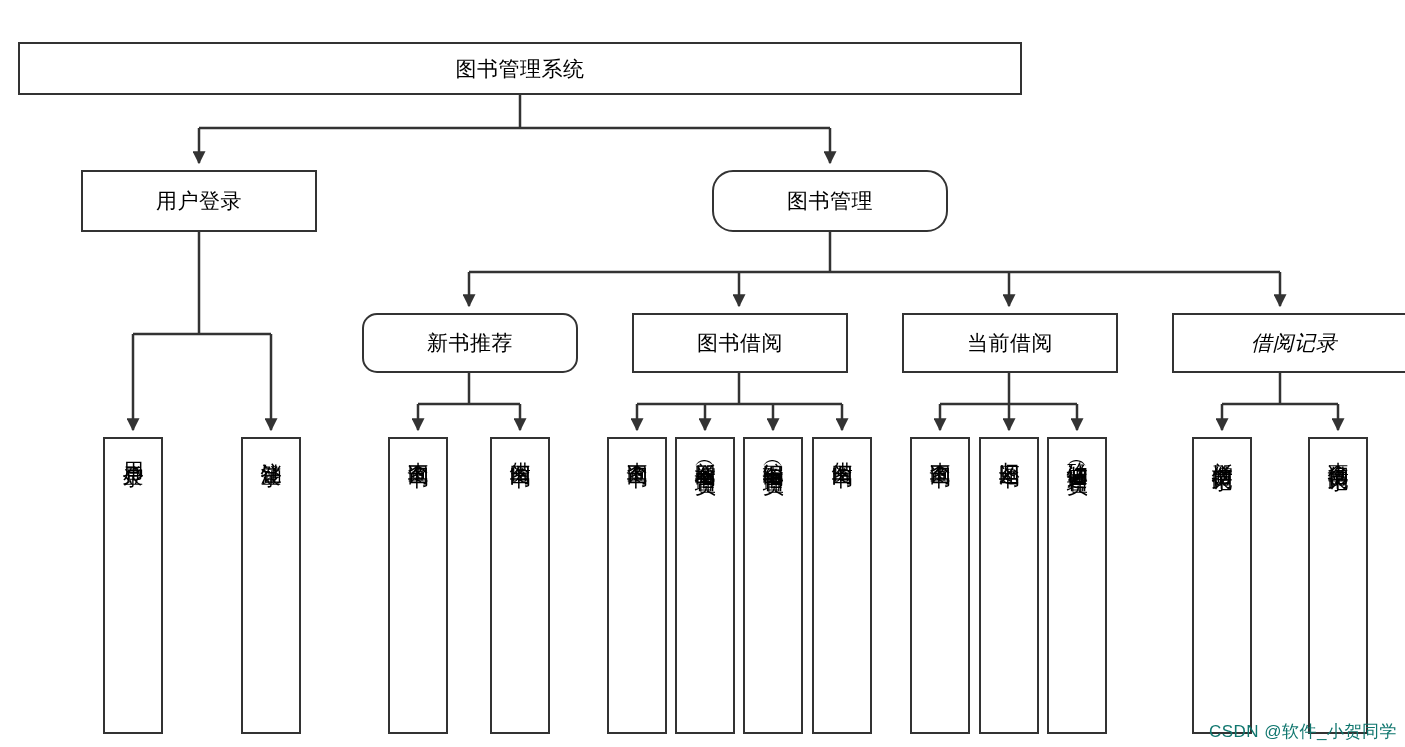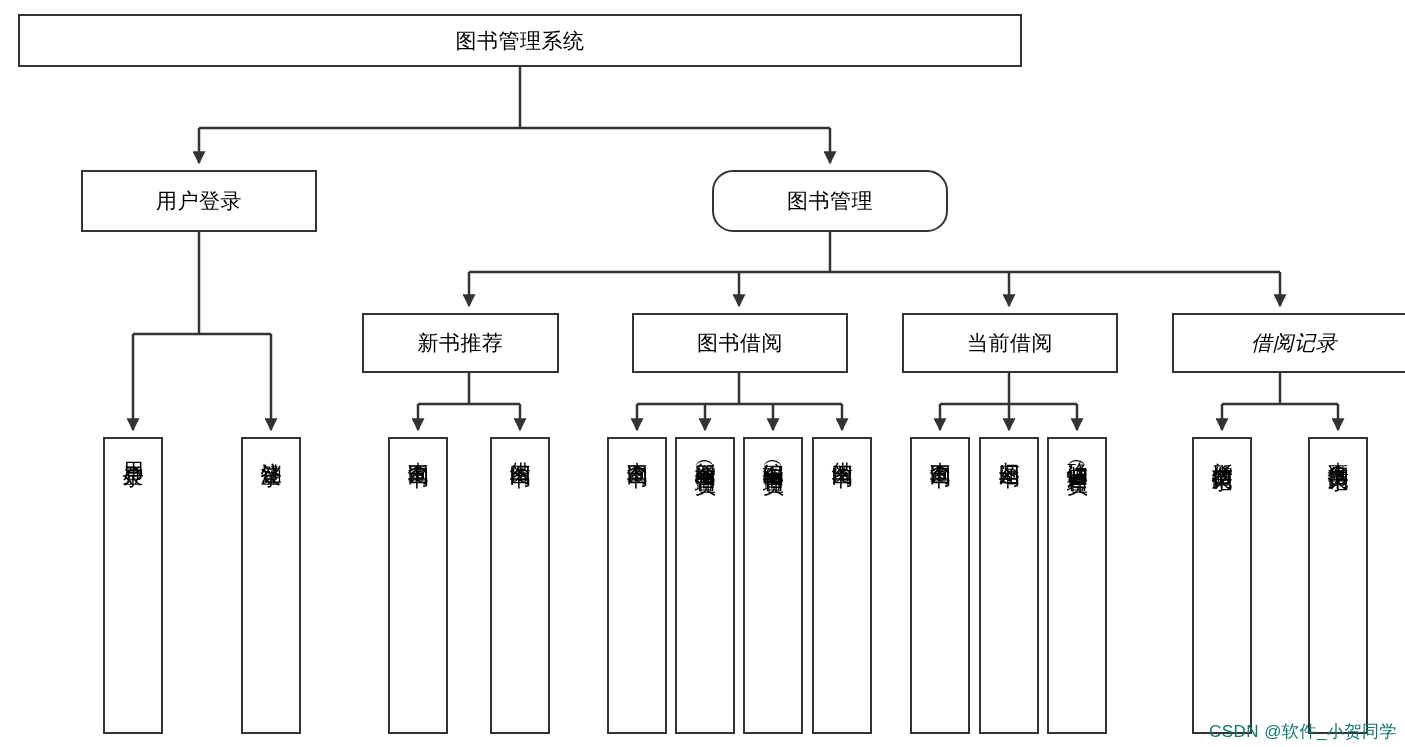--- a/index.html
+++ b/index.html
@@ -37,20 +37,21 @@
     color: #000000;
     text-align: center;
   }
   .node.horiz {
     font-size: 21px;
     line-height: 1.2;
     letter-spacing: 0.5px;
   }
   .node.root {
     font-size: 21px;
+    margin-top: 28px;
   }
   .node.vert {
     writing-mode: vertical-rl;
     text-orientation: upright;
     font-size: 21px;
     line-height: 1.25;
     letter-spacing: 2px;
     padding: 6px 0;
     justify-content: flex-start;
     align-items: center;
@@ -132,21 +133,21 @@
     <span>图书管理系统</span>
   </div>
 
   <div class="node horiz" style="left:81px; top:170px; width:236px; height:62px;">
     <span>用户登录</span>
   </div>
   <div class="node horiz" style="left:712px; top:170px; width:236px; height:62px;border-radius:21px;">
     <span>图书管理</span>
   </div>
 
-  <div class="node horiz" style="left:362px; top:313px; width:197px; height:60px;">
+  <div class="node horiz" style="left:362px; top:313px; width:216px; height:60px;border-radius:15px;">
     <span>新书推荐</span>
   </div>
   <div class="node horiz" style="left:632px; top:313px; width:216px; height:60px;">
     <span>图书借阅</span>
   </div>
   <div class="node horiz" style="left:902px; top:313px; width:216px; height:60px;">
     <span>当前借阅</span>
   </div>
   <div class="node horiz" style="left:1172px; top:313px; width:244px; height:60px;font-style:italic;">
     <span>借阅记录</span>

